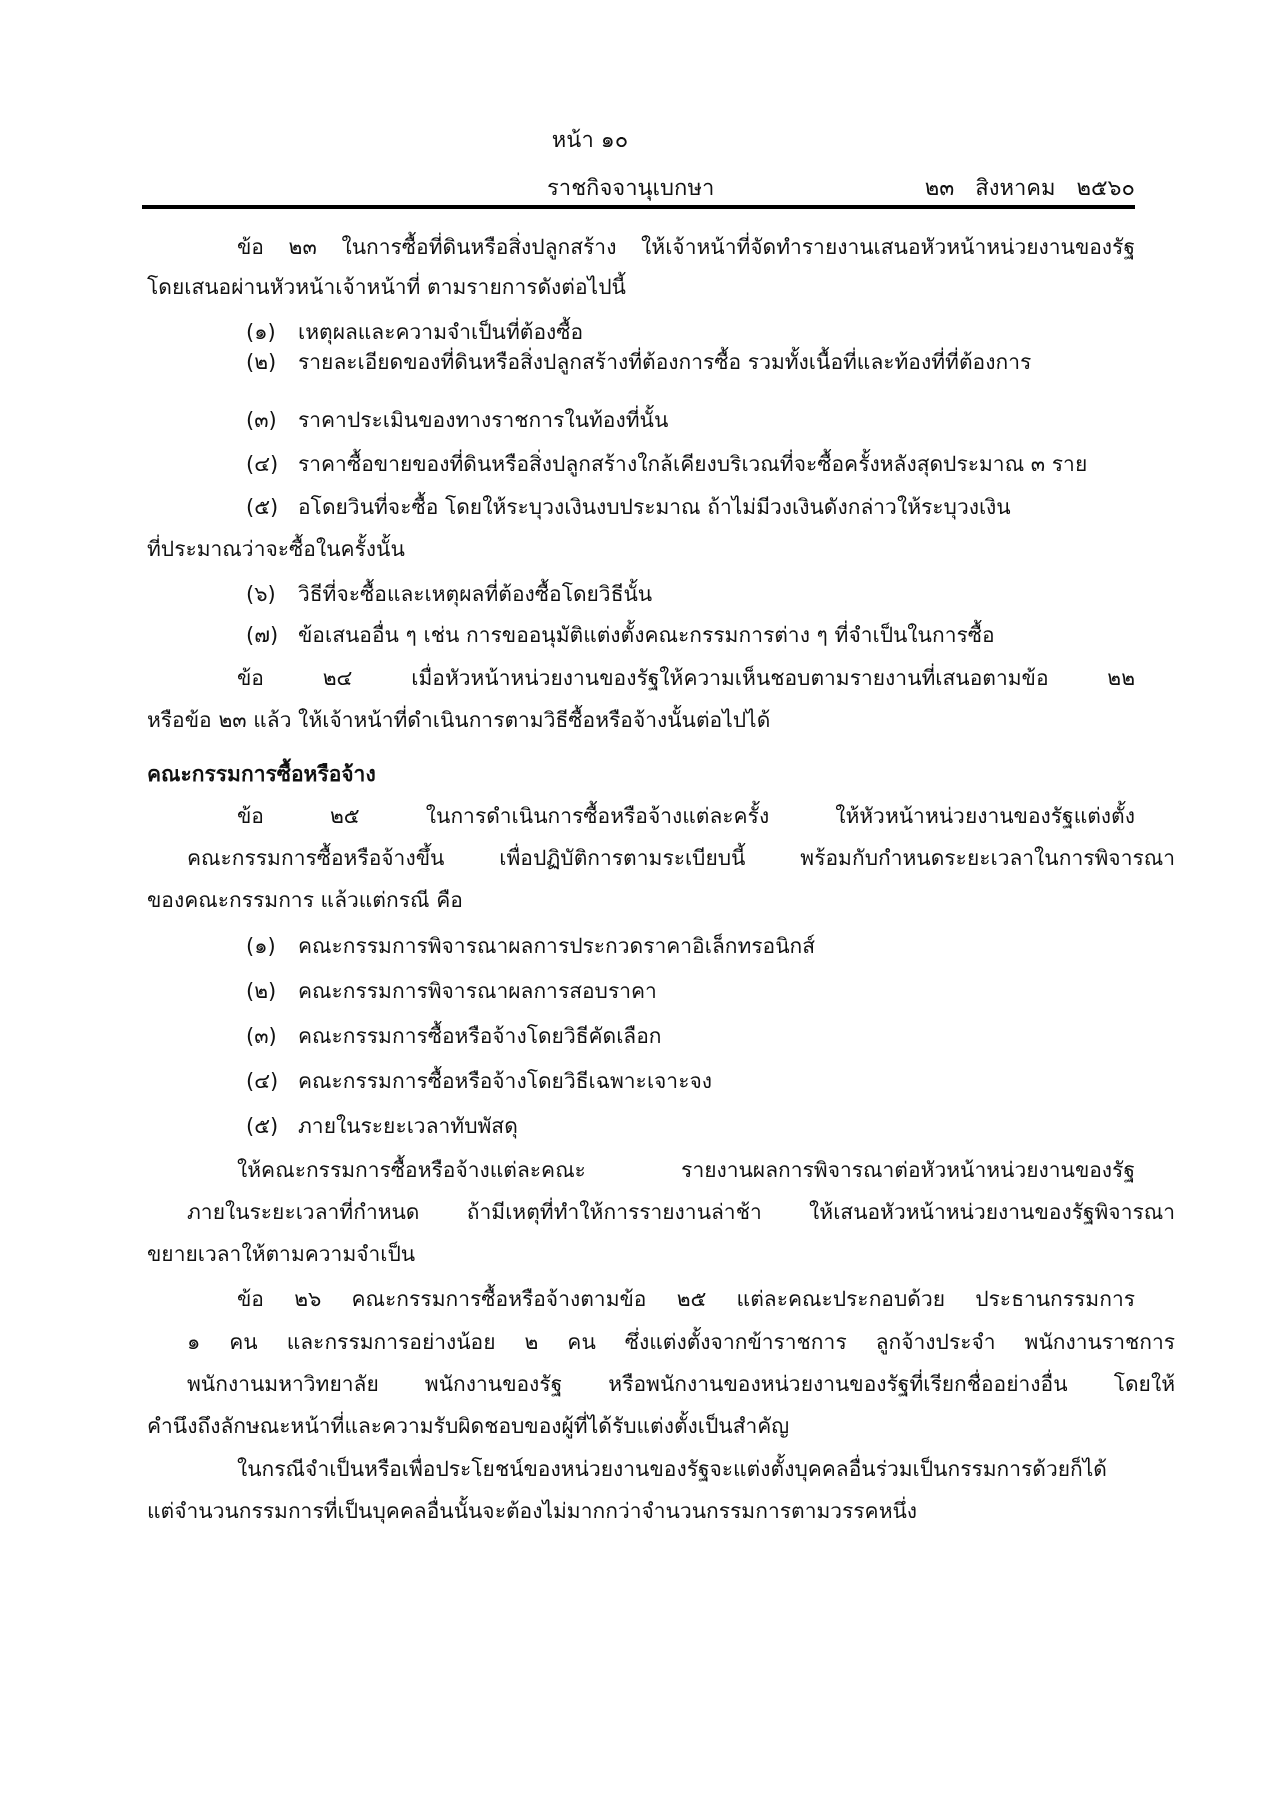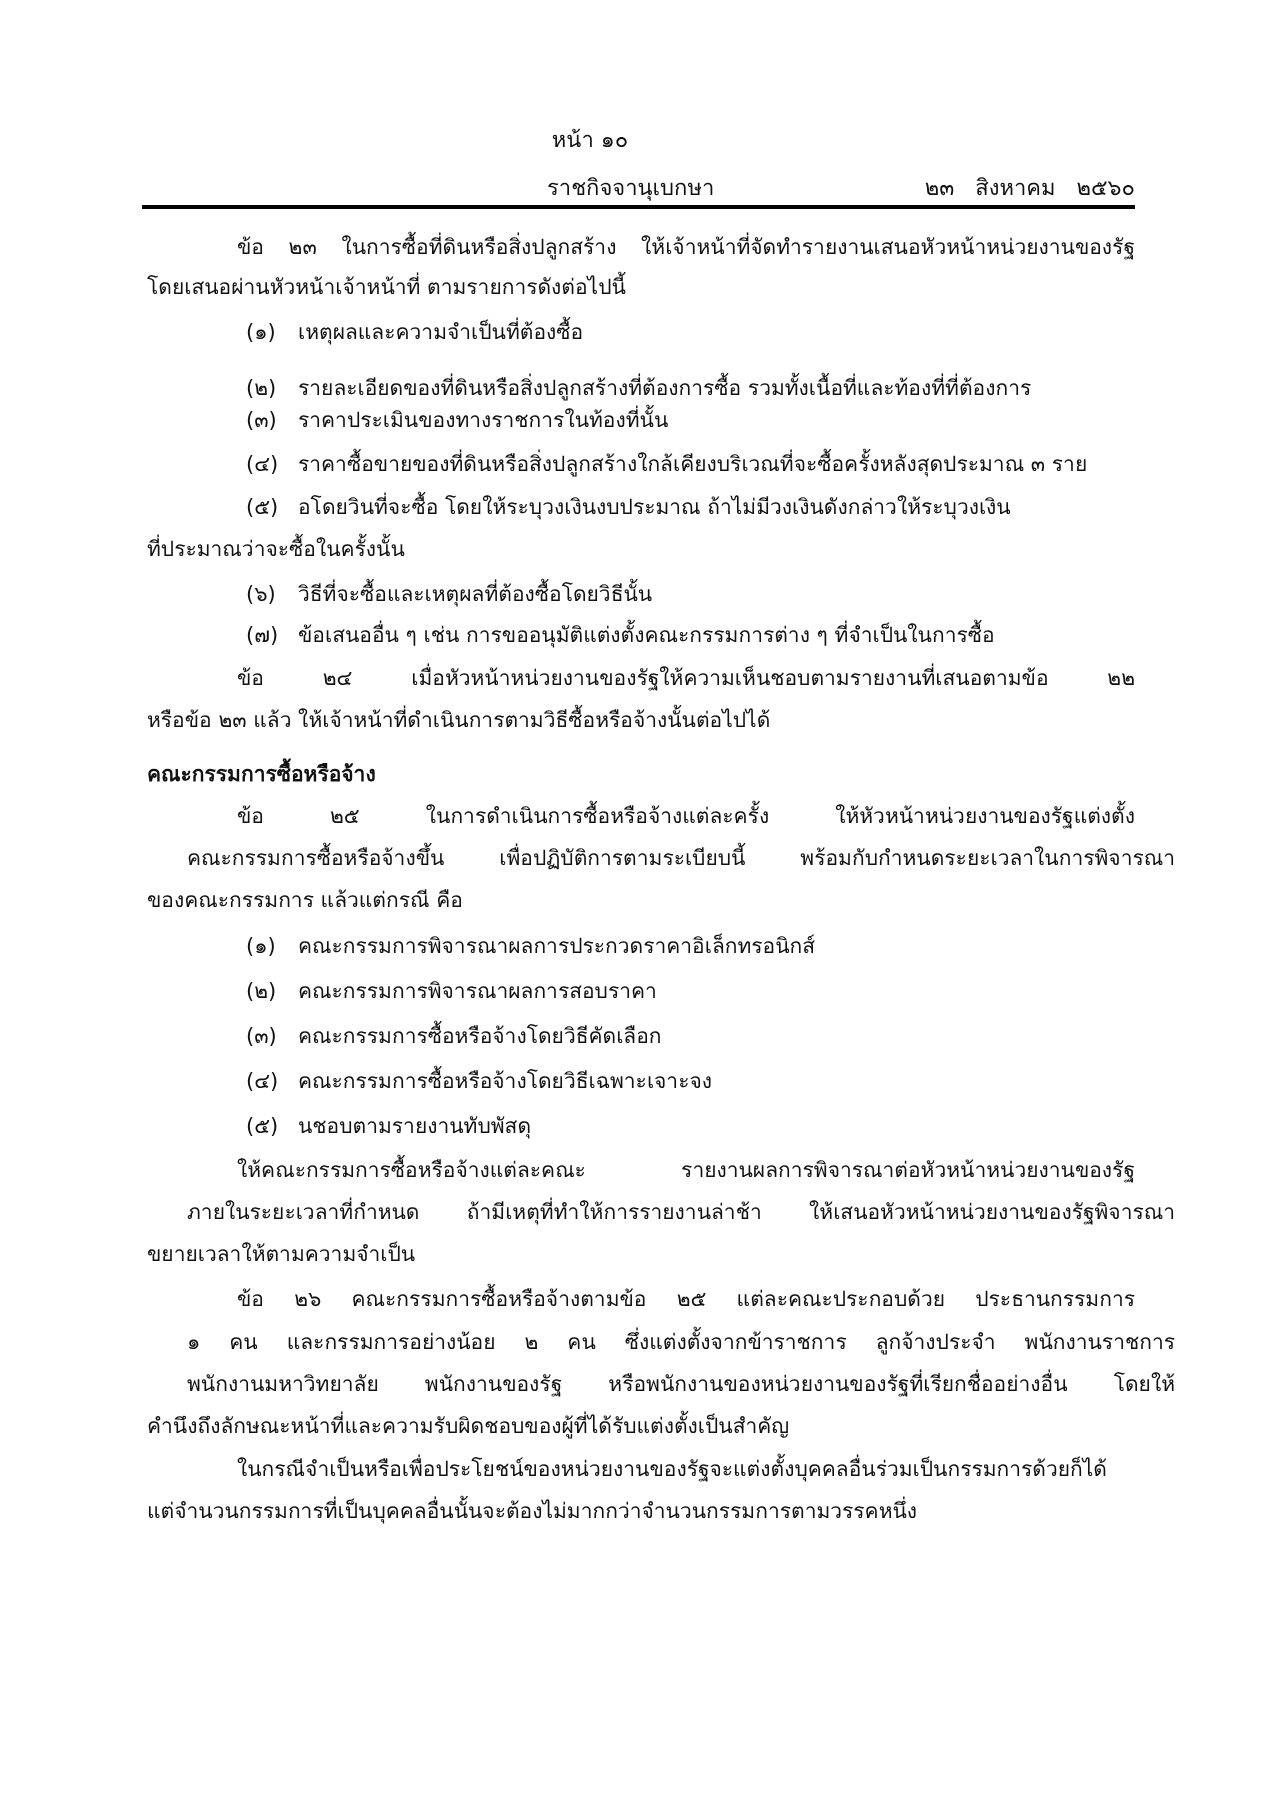--- a/index.html
+++ b/index.html
@@ -29,21 +29,21 @@
   <span class="hdr-right">๒๓ สิงหาคม ๒๕๖๐</span>
 </div>
 <div class="rule"></div>
 
 <div class="line just full-from-ind" style="top:233px">ข้อ ๒๓ ในการซื้อที่ดินหรือสิ่งปลูกสร้าง ให้เจ้าหน้าที่จัดทำรายงานเสนอหัวหน้าหน่วยงานของรัฐ</div>
 <div class="line left" style="top:273px">โดยเสนอผ่านหัวหน้าเจ้าหน้าที่ ตามรายการดังต่อไปนี้</div>
 
 <div class="line ind" style="top:318px">
   <span class="item-num">(๑)</span><span>เหตุผลและความจำเป็นที่ต้องซื้อ</span>
 </div>
-<div class="line ind" style="top:374px">
+<div class="line ind" style="top:348px">
   <span class="item-num">(๒)</span><span>รายละเอียดของที่ดินหรือสิ่งปลูกสร้างที่ต้องการซื้อ รวมทั้งเนื้อที่และท้องที่ที่ต้องการ</span>
 </div>
 <div class="line ind" style="top:406px">
   <span class="item-num">(๓)</span><span>ราคาประเมินของทางราชการในท้องที่นั้น</span>
 </div>
 <div class="line ind" style="top:450px">
   <span class="item-num">(๔)</span><span>ราคาซื้อขายของที่ดินหรือสิ่งปลูกสร้างใกล้เคียงบริเวณที่จะซื้อครั้งหลังสุดประมาณ ๓ ราย</span>
 </div>
 <div class="line ind" style="top:493px">
   <span class="item-num">(๕)</span><span>อโดยวินที่จะซื้อ โดยให้ระบุวงเงินงบประมาณ ถ้าไม่มีวงเงินดังกล่าวให้ระบุวงเงิน</span>
@@ -71,21 +71,21 @@
 <div class="line ind" style="top:977px">
   <span class="item-num">(๒)</span><span>คณะกรรมการพิจารณาผลการสอบราคา</span>
 </div>
 <div class="line ind" style="top:1022px">
   <span class="item-num">(๓)</span><span>คณะกรรมการซื้อหรือจ้างโดยวิธีคัดเลือก</span>
 </div>
 <div class="line ind" style="top:1067px">
   <span class="item-num">(๔)</span><span>คณะกรรมการซื้อหรือจ้างโดยวิธีเฉพาะเจาะจง</span>
 </div>
 <div class="line ind" style="top:1112px">
-  <span class="item-num">(๕)</span><span>นชอบตามรายงานทับพัสดุ</span>
+  <span class="item-num">(๕)</span><span>ภายในระยะเวลาทับพัสดุ</span>
 </div>
 
 <div class="line just full-from-ind" style="top:1156px">ให้คณะกรรมการซื้อหรือจ้างแต่ละคณะ รายงานผลการพิจารณาต่อหัวหน้าหน่วยงานของรัฐ</div>
 <div class="line just full-from-left" style="top:1198px">ภายในระยะเวลาที่กำหนด ถ้ามีเหตุที่ทำให้การรายงานล่าช้า ให้เสนอหัวหน้าหน่วยงานของรัฐพิจารณา</div>
 <div class="line left" style="top:1240px">ขยายเวลาให้ตามความจำเป็น</div>
 
 <div class="line just full-from-ind" style="top:1285px">ข้อ ๒๖ คณะกรรมการซื้อหรือจ้างตามข้อ ๒๕ แต่ละคณะประกอบด้วย ประธานกรรมการ</div>
 <div class="line just full-from-left" style="top:1328px">๑ คน และกรรมการอย่างน้อย ๒ คน ซึ่งแต่งตั้งจากข้าราชการ ลูกจ้างประจำ พนักงานราชการ</div>
 <div class="line just full-from-left" style="top:1370px">พนักงานมหาวิทยาลัย พนักงานของรัฐ หรือพนักงานของหน่วยงานของรัฐที่เรียกชื่ออย่างอื่น โดยให้</div>
 <div class="line left" style="top:1412px">คำนึงถึงลักษณะหน้าที่และความรับผิดชอบของผู้ที่ได้รับแต่งตั้งเป็นสำคัญ</div>

